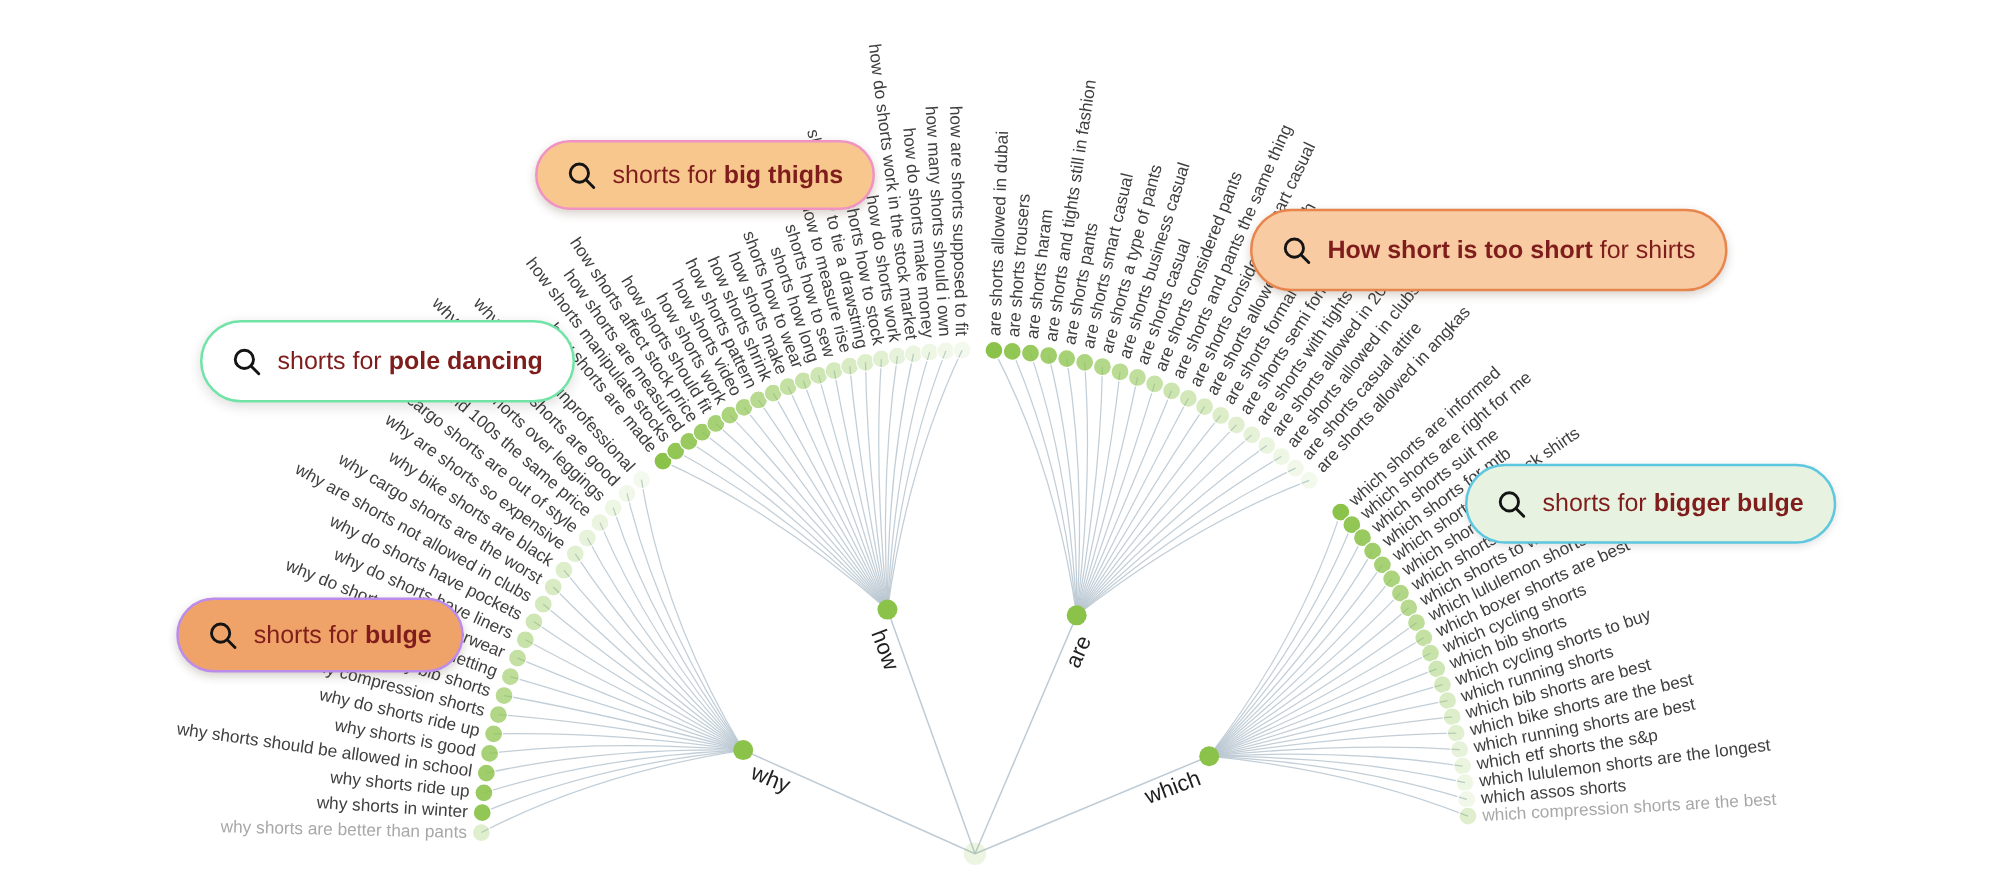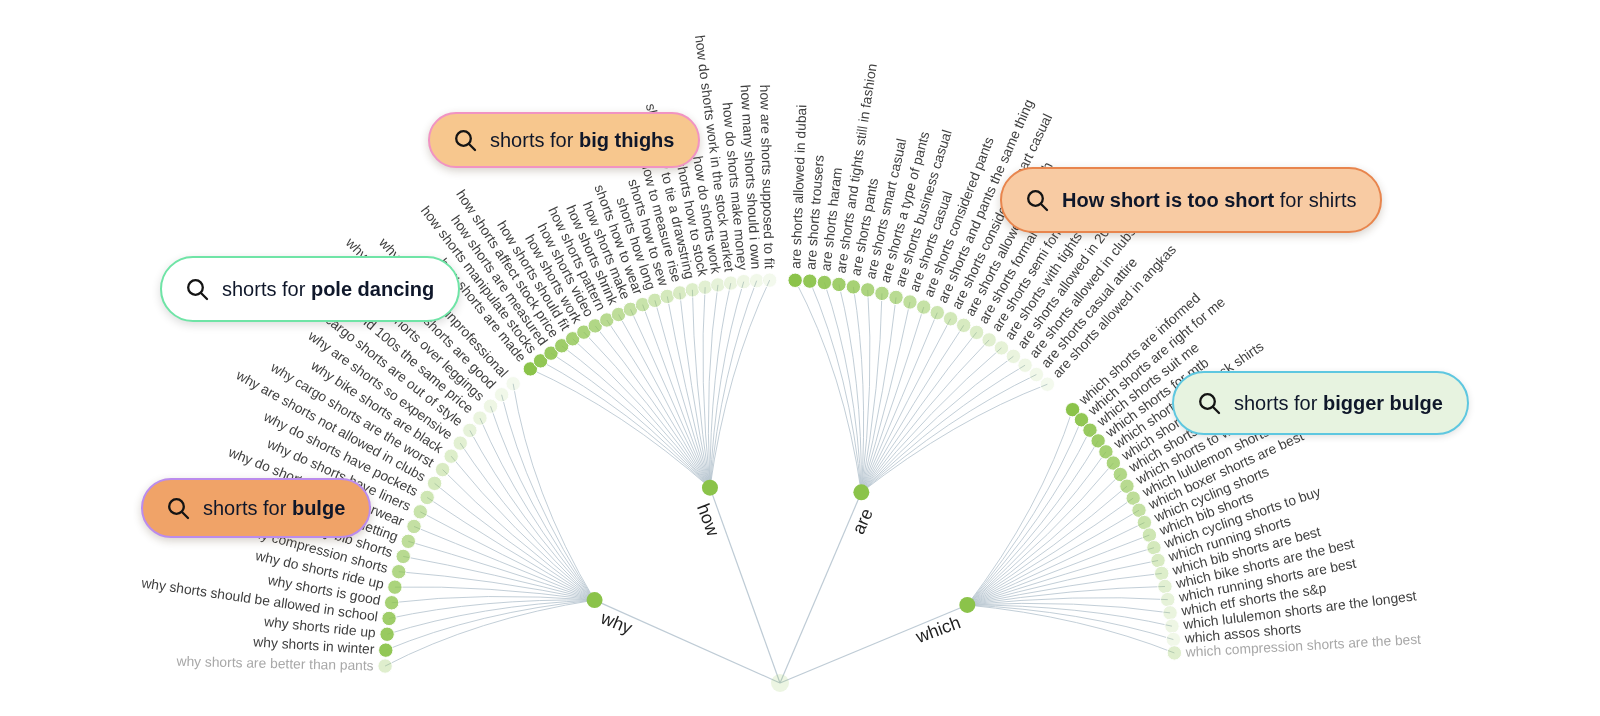--- a/index.html
+++ b/index.html
@@ -4,21 +4,21 @@
 <style>
   html,body{margin:0;padding:0;}
   body{
     width:1600px;height:716px;position:relative;overflow:hidden;
     background:#ffffff;font-family:"Liberation Sans",sans-serif;
   }
   #wheel{position:absolute;left:0;top:0;}
   .pill{
     position:absolute;display:flex;align-items:center;
     border:2px solid;border-radius:40px;padding:0 24px;
-    font-size:20px;color:#0f172a;white-space:nowrap;
+    font-size:20px;color:#7f1d1d;white-space:nowrap;
     box-shadow:0 3px 8px rgba(70,45,20,.22);
     cursor:pointer;
     text-align:center;
   }
   .pill .pill-icon{display:flex;align-items:center;margin-right:13px;}
   .pill b{font-weight:700;}
   #pill-big-thighs   {left:428px; top:112px; height:52px; background:#f7c78e; border-color:#f193c2;}
   #pill-pole-dancing {left:160px; top:256px; height:62px; background:#ffffff; border-color:#6fe4a6; box-shadow:0 3px 10px rgba(0,0,0,.14);}
   #pill-dogs         {left:141px; top:478px; height:56px; background:#f0a368; border-color:#bb8cec;}
   #pill-how-short    {left:1000px;top:167px; height:62px; background:#f8cba3; border-color:#e8854d;}

